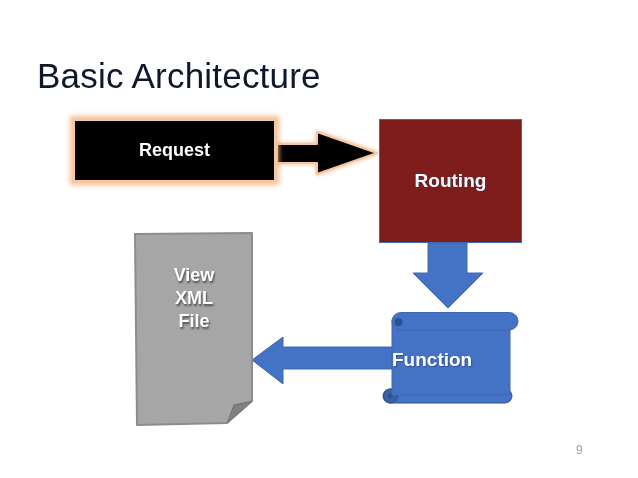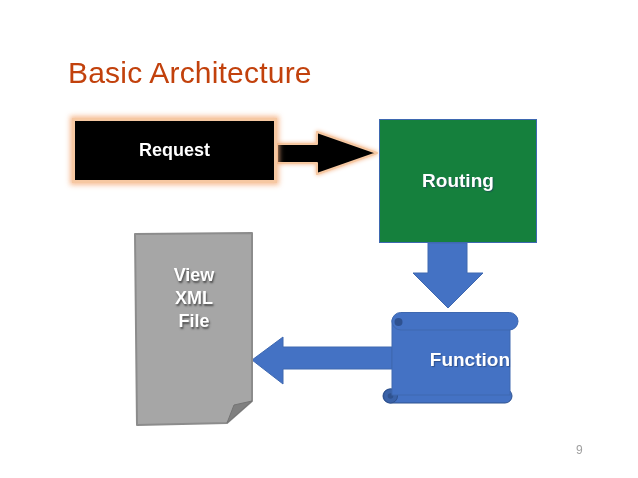--- a/index.html
+++ b/index.html
@@ -6,25 +6,25 @@
   .slide {
     position: relative;
     width: 638px;
     height: 478px;
     background: #ffffff;
     overflow: hidden;
     font-family: "Liberation Sans", sans-serif;
   }
   .slide-title {
     position: absolute;
-    left: 68px;
+    left: 37px;
     top: 56px;
-    font-size: 30px;
+    font-size: 35px;
     font-weight: 400;
-    color: #c2410c;
+    color: #0f172a;
     letter-spacing: 0.2px;
     white-space: nowrap;
   }
   .shape-layer {
     position: absolute;
     left: 0; top: 0;
     width: 638px; height: 478px;
   }
   .request-box {
     position: absolute;
@@ -37,23 +37,23 @@
     box-shadow: 0 0 5px 2px rgba(244,177,131,0.85);
     display: flex;
     align-items: center;
     justify-content: center;
     z-index: 2;
   }
   .routing-box {
     position: absolute;
     left: 379px;
     top: 119px;
-    width: 158px;
+    width: 143px;
     height: 124px;
-    background: #15803d;
+    background: #7f1d1d;
     border: 1px solid #3e68b0;
     box-sizing: border-box;
     display: flex;
     align-items: center;
     justify-content: center;
     z-index: 2;
   }
   .box-label {
     color: #ffffff;
     font-weight: 700;
@@ -66,21 +66,21 @@
     font-weight: 700;
     font-size: 19px;
     text-shadow: 1px 1px 1px rgba(32,56,100,0.55);
     white-space: nowrap;
   }
   .function-label {
     position: absolute;
     left: 392px;
     top: 349px;
     width: 118px;
-    text-align: right;
+    text-align: left;
     z-index: 3;
   }
   .doc-text {
     position: absolute;
     left: 136px;
     top: 264px;
     width: 116px;
     text-align: center;
     z-index: 3;
     color: #ffffff;

